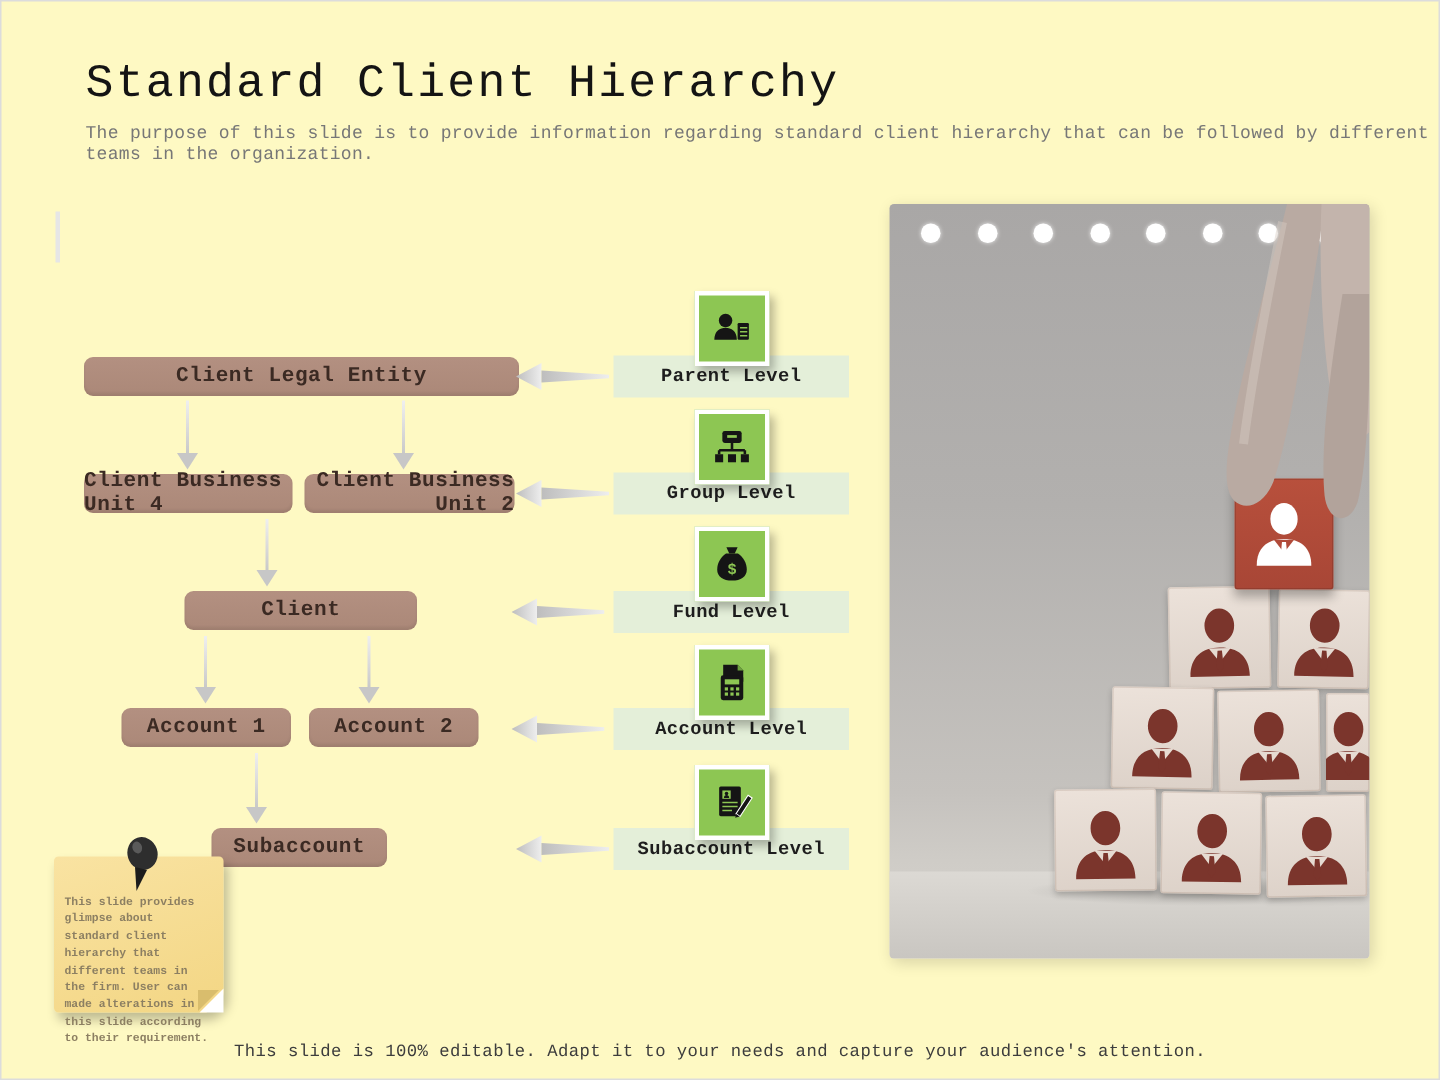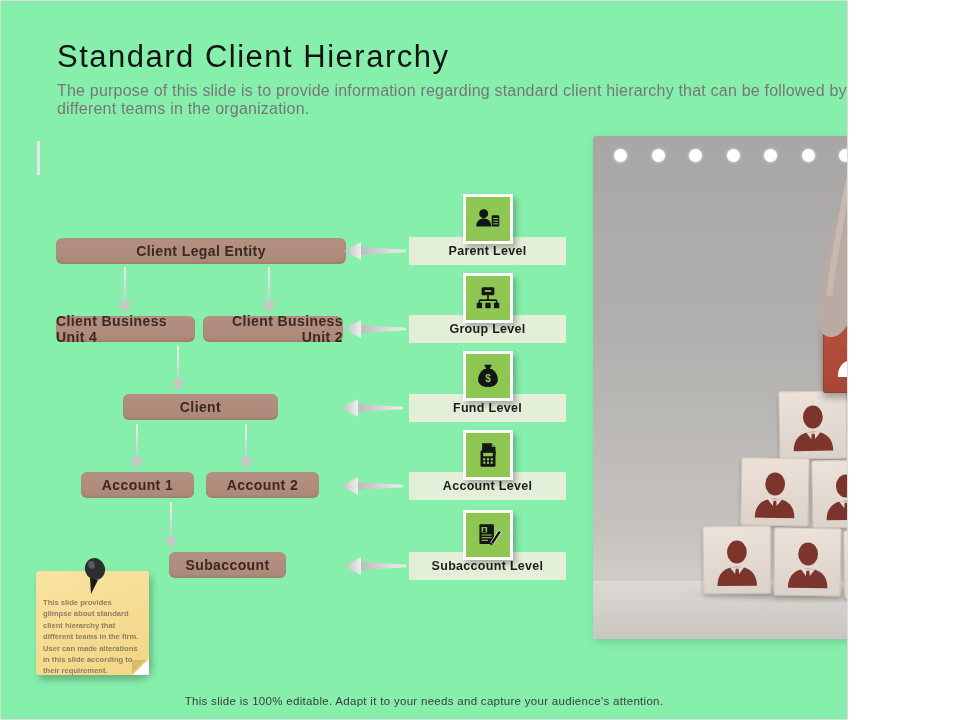--- a/index.html
+++ b/index.html
@@ -1,32 +1,32 @@
 <!DOCTYPE html>
 <html><head>
 <meta charset="utf-8">
 <style>
   html,body{margin:0;padding:0;background:#fff;}
-  .slide{position:relative;width:848px;height:720px;background:#86efac;border:1px solid #dcdcdc;
-         box-sizing:border-box;overflow:hidden;font-family:Liberation Sans, sans-serif;}
+  .slide{position:relative;width:960px;height:720px;background:#fef9c3;border:1px solid #dcdcdc;
+         box-sizing:border-box;overflow:hidden;font-family:Liberation Mono, monospace;}
   
   .title{position:absolute;left:56px;top:38px;font-size:31px;letter-spacing:1.5px;color:#141414;font-weight:400;}
-  .subtitle{position:absolute;left:56px;top:81px;font-size:16px;color:#777;letter-spacing:0.2px;}
+  .subtitle{position:absolute;left:56px;top:81px;font-size:12px;color:#777;letter-spacing:0.2px;}
   .left-tick{position:absolute;left:36px;top:140px;width:3px;height:34px;background:#e6e6e6;}
   
   .node{position:absolute;height:26px;background:linear-gradient(180deg,#b39081,#ab8878);border-radius:6px;
         display:flex;align-items:center;justify-content:center;font-size:14px;font-weight:bold;color:#3b2a23;
         letter-spacing:0.4px;box-shadow:inset 0 -2px 2px rgba(0,0,0,0.07);}
   #box-cle{left:55px;top:237px;width:290px;}
   #box-cbu1{left:55px;top:315px;width:139px;}
   #box-cbu2{left:202px;top:315px;width:140px;text-align:right;}
   #box-client{left:122px;top:393px;width:155px;}
   #box-a1{left:80px;top:471px;width:113px;}
   #box-a2{left:205px;top:471px;width:113px;}
-  #box-sub{left:140px;top:551px;width:117px;margin-left:28px;}
+  #box-sub{left:140px;top:551px;width:117px;}
   
   .varrow{position:absolute;width:14px;}
   .varrow .stem{position:absolute;left:6px;top:0;width:2px;background:linear-gradient(180deg,#efefef,#c9c9c9);}
   .varrow .head{position:absolute;bottom:0;left:0;width:0;height:0;
                 border-left:7px solid transparent;border-right:7px solid transparent;border-top:11px solid #c7c7c7;}
   
   .harrow{position:absolute;width:62px;height:22px;}
   
   .level-bar{position:absolute;left:408px;width:157px;height:28px;background:#e4efd9;
              display:flex;align-items:center;justify-content:center;font-size:12.5px;font-weight:bold;

